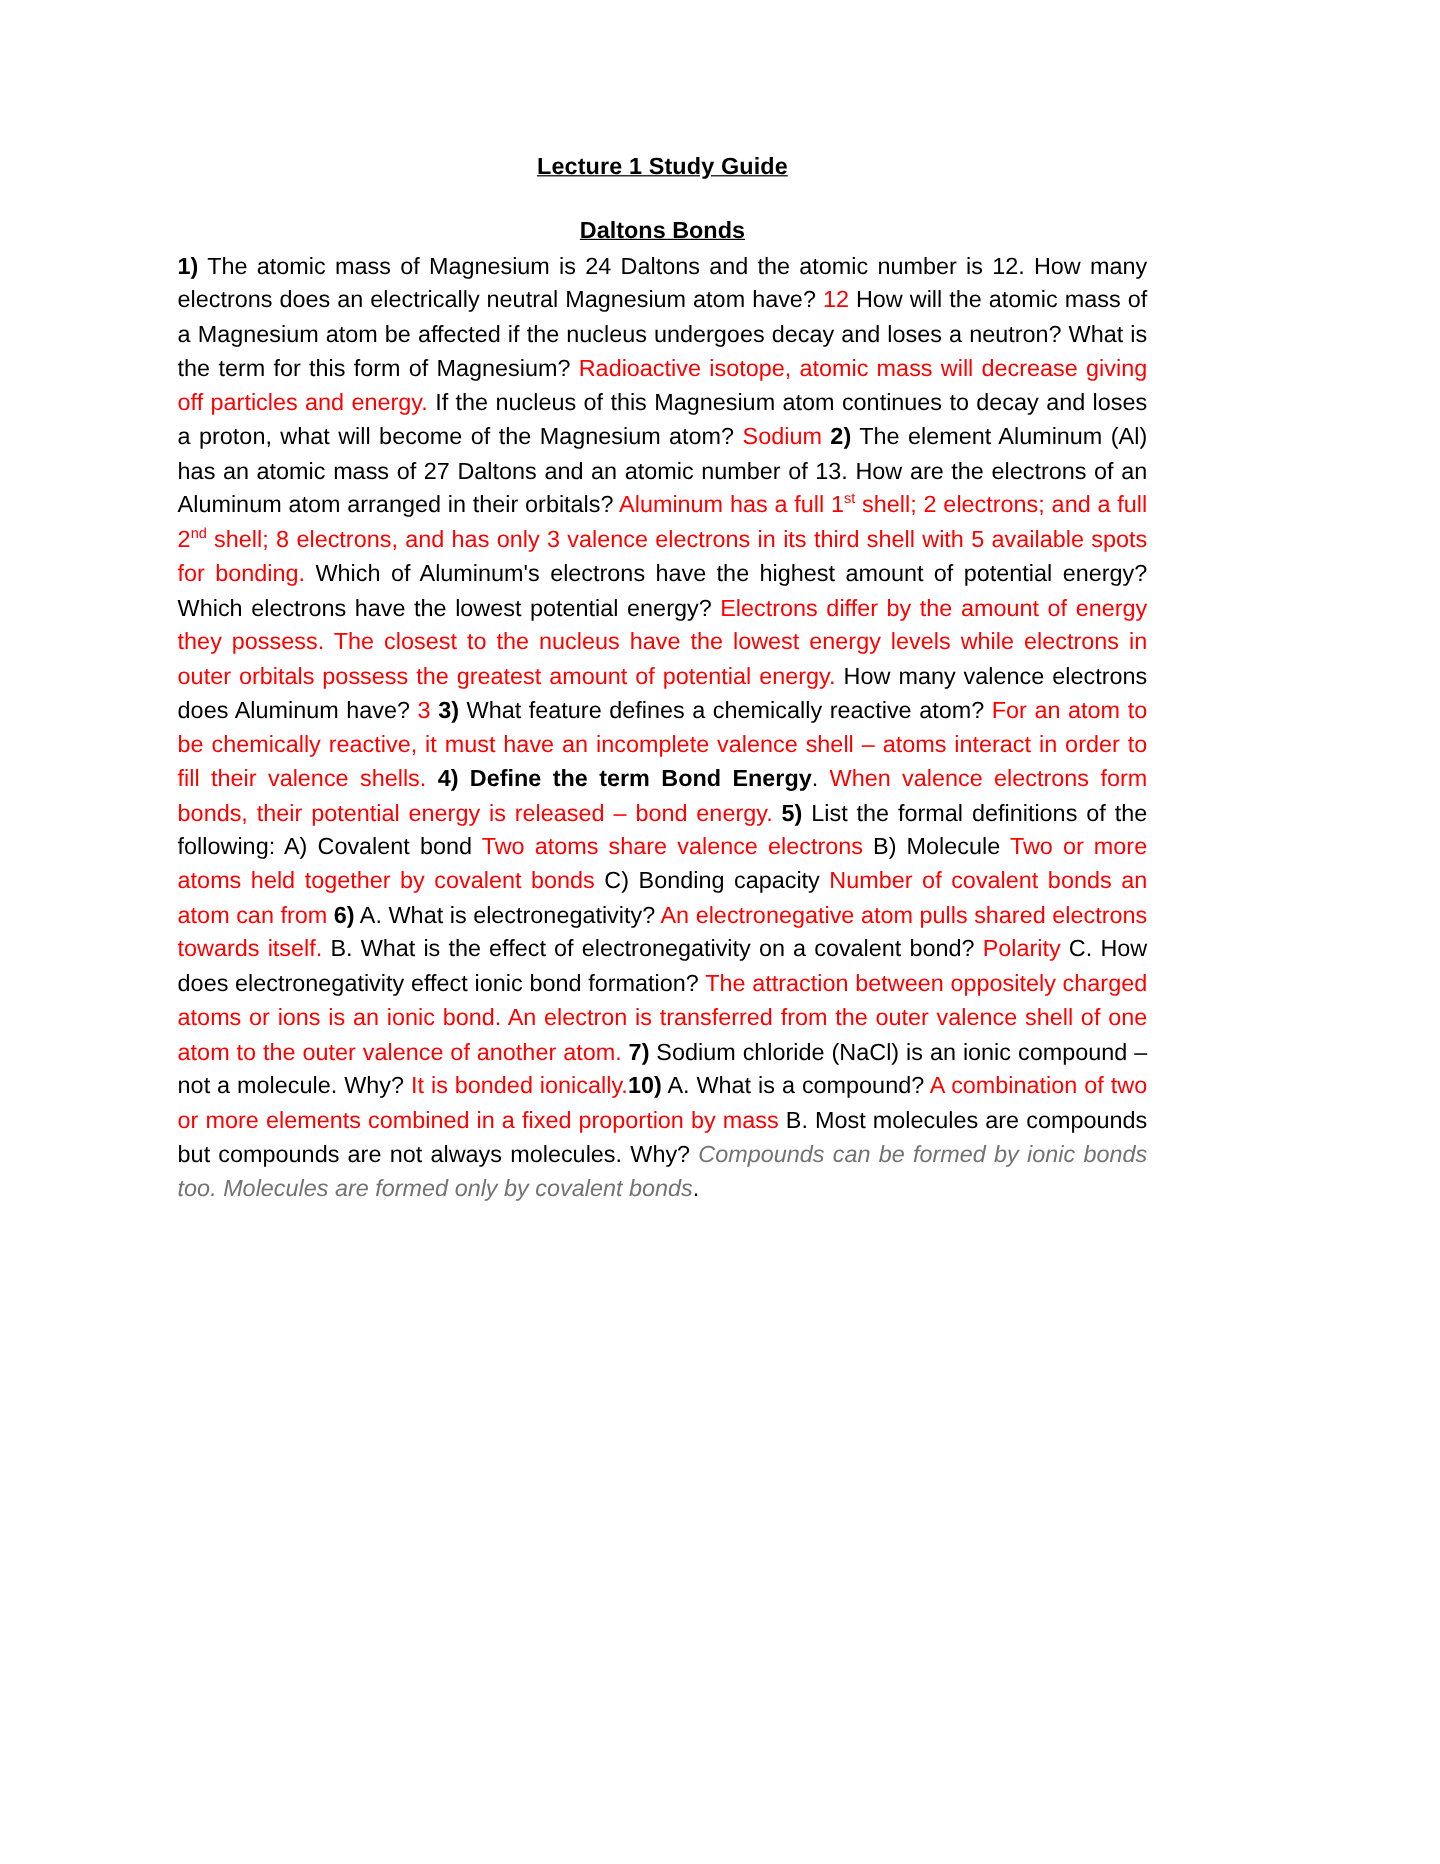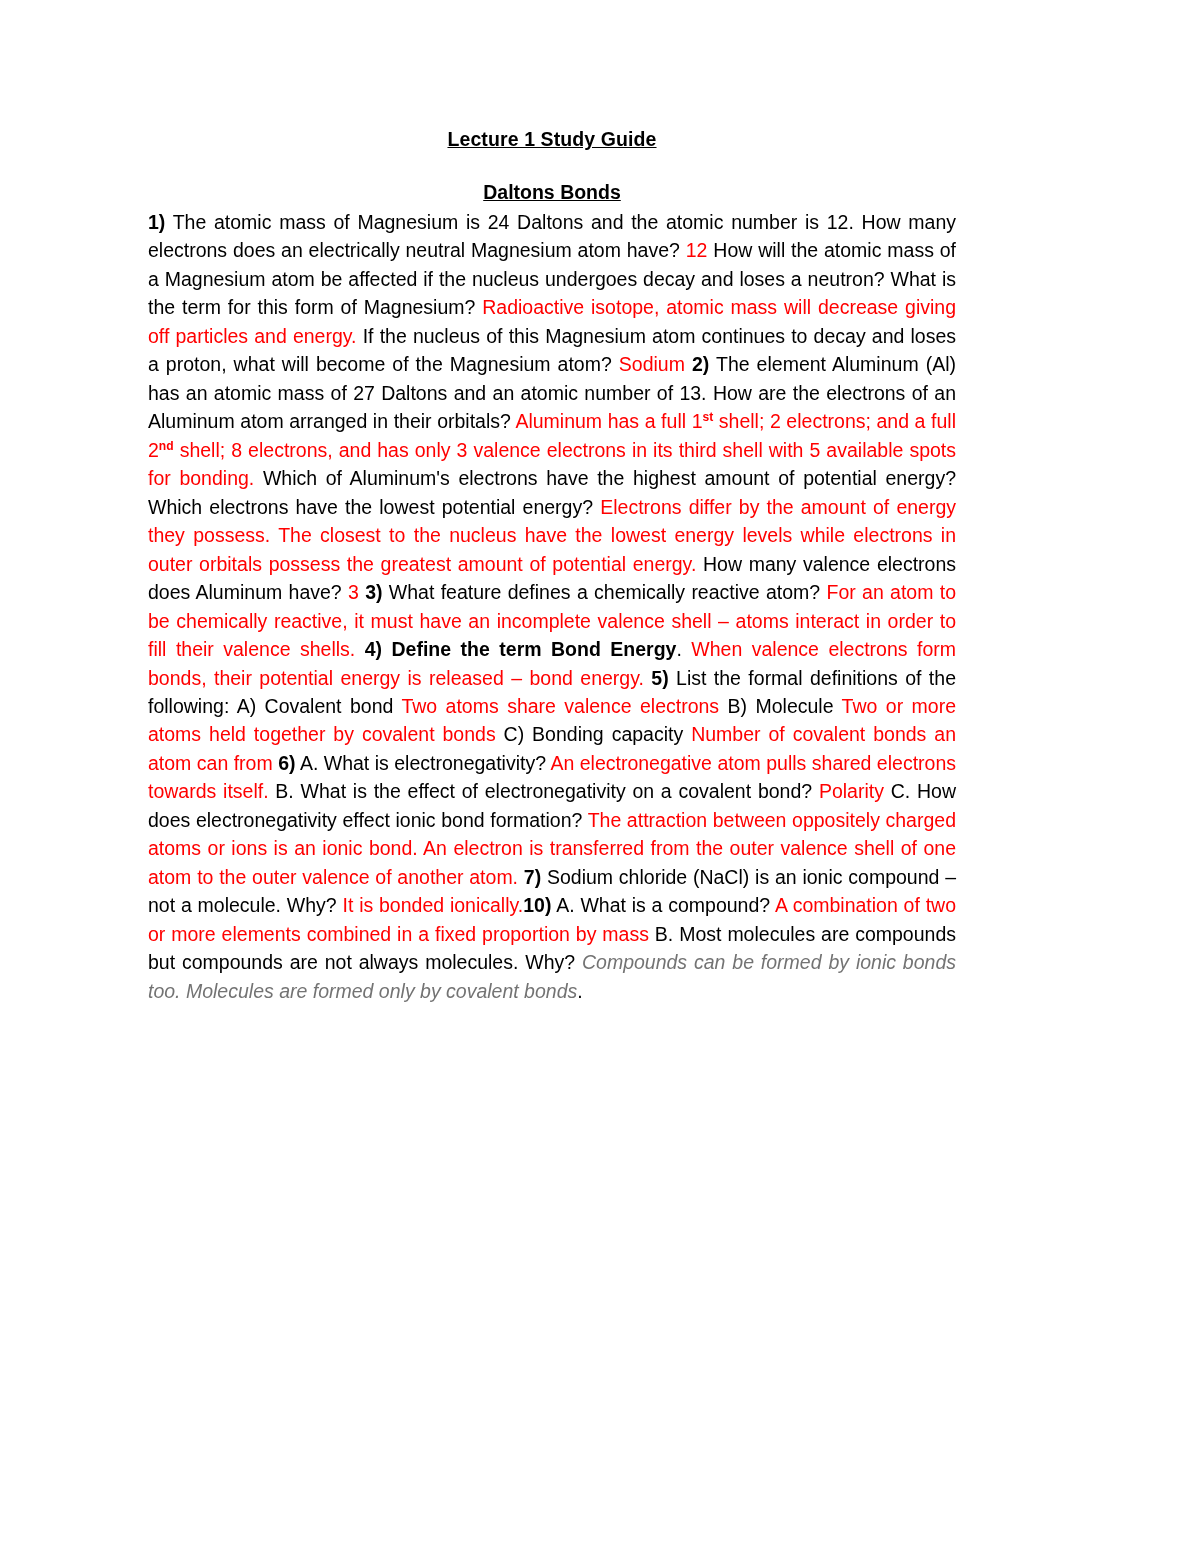--- a/index.html
+++ b/index.html
@@ -40,21 +40,21 @@
     text-justify: inter-word;
     font-size: 19.5px;
     line-height: 1.46;
     margin: 0;
   }
   .q { font-weight: bold; }
   .ans { color: #ff0000; margin-top: 28px; }
   .ans-italic { color: #737373; font-style: italic; }
   .u { }
   .b { font-weight: bold; }
-  sup { font-size: 0.62em; line-height: 0; vertical-align: super; font-weight: bold; }
+  sup { font-size: 0.62em; line-height: 0; vertical-align: super; }
 </style>
 </head>
 <body>
 
 <div class="page">
 
   <h1 class="doc-title">Lecture 1 Study Guide</h1>
 
   <h2 class="section-head">Daltons Bonds</h2>
 

